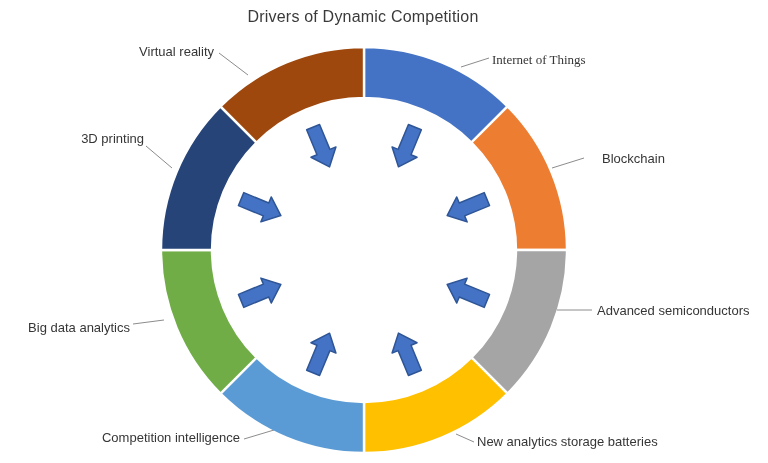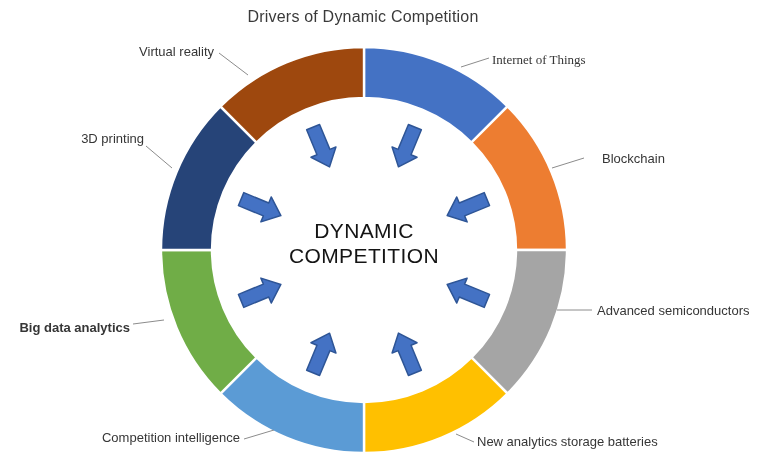--- a/index.html
+++ b/index.html
@@ -68,28 +68,24 @@
       <path d="M -7 -133 L -7 -106 L -13.5 -106 L 0 -90 L 13.5 -106 L 7 -106 L 7 -133 Z" fill="#4472C4" stroke="#2E5596" stroke-width="1.5" stroke-linejoin="round" transform="translate(364 250) rotate(22.5)"></path>
       <path d="M -7 -133 L -7 -106 L -13.5 -106 L 0 -90 L 13.5 -106 L 7 -106 L 7 -133 Z" fill="#4472C4" stroke="#2E5596" stroke-width="1.5" stroke-linejoin="round" transform="translate(364 250) rotate(67.5)"></path>
       <path d="M -7 -133 L -7 -106 L -13.5 -106 L 0 -90 L 13.5 -106 L 7 -106 L 7 -133 Z" fill="#4472C4" stroke="#2E5596" stroke-width="1.5" stroke-linejoin="round" transform="translate(364 250) rotate(112.5)"></path>
       <path d="M -7 -133 L -7 -106 L -13.5 -106 L 0 -90 L 13.5 -106 L 7 -106 L 7 -133 Z" fill="#4472C4" stroke="#2E5596" stroke-width="1.5" stroke-linejoin="round" transform="translate(364 250) rotate(157.5)"></path>
       <path d="M -7 -133 L -7 -106 L -13.5 -106 L 0 -90 L 13.5 -106 L 7 -106 L 7 -133 Z" fill="#4472C4" stroke="#2E5596" stroke-width="1.5" stroke-linejoin="round" transform="translate(364 250) rotate(202.5)"></path>
       <path d="M -7 -133 L -7 -106 L -13.5 -106 L 0 -90 L 13.5 -106 L 7 -106 L 7 -133 Z" fill="#4472C4" stroke="#2E5596" stroke-width="1.5" stroke-linejoin="round" transform="translate(364 250) rotate(247.5)"></path>
       <path d="M -7 -133 L -7 -106 L -13.5 -106 L 0 -90 L 13.5 -106 L 7 -106 L 7 -133 Z" fill="#4472C4" stroke="#2E5596" stroke-width="1.5" stroke-linejoin="round" transform="translate(364 250) rotate(292.5)"></path>
       <path d="M -7 -133 L -7 -106 L -13.5 -106 L 0 -90 L 13.5 -106 L 7 -106 L 7 -133 Z" fill="#4472C4" stroke="#2E5596" stroke-width="1.5" stroke-linejoin="round" transform="translate(364 250) rotate(337.5)"></path>
     </svg>
 
-  <div class="center-label">
-    <div>DYNAMIC</div>
-    <div>COMPETITION</div>
-  </div>
 
   <div id="labels-layer">
       <div class="seg-label" style="left: 492px; top: 52px; font-family: Liberation Serif, serif;">Internet of Things</div>
       <div class="seg-label" style="left: 588px; top: 151px; margin-left: 14px;">Blockchain</div>
       <div class="seg-label" style="left: 597px; top: 303px;">Advanced semiconductors</div>
       <div class="seg-label" style="left: 477px; top: 434px;">New analytics storage batteries</div>
       <div class="seg-label" style="right: 528px; text-align: right; top: 430px;">Competition intelligence</div>
-      <div class="seg-label" style="right: 638px; text-align: right; top: 320px; font-weight: bold;">Big data analytics</div>
+      <div class="seg-label" style="right: 638px; text-align: right; top: 320px;">Big data analytics</div>
       <div class="seg-label" style="right: 624px; text-align: right; top: 131px;">3D printing</div>
       <div class="seg-label" style="right: 554px; text-align: right; top: 44px;">Virtual reality</div>
     </div>
 </div>
 
 </body></html>

